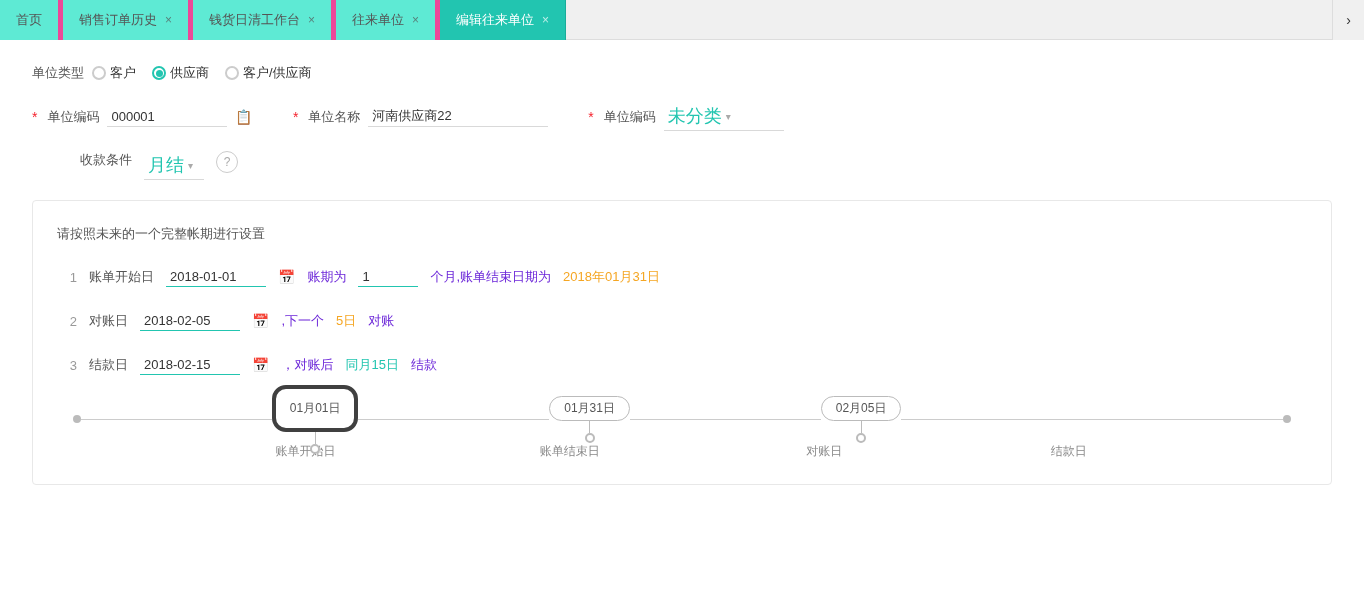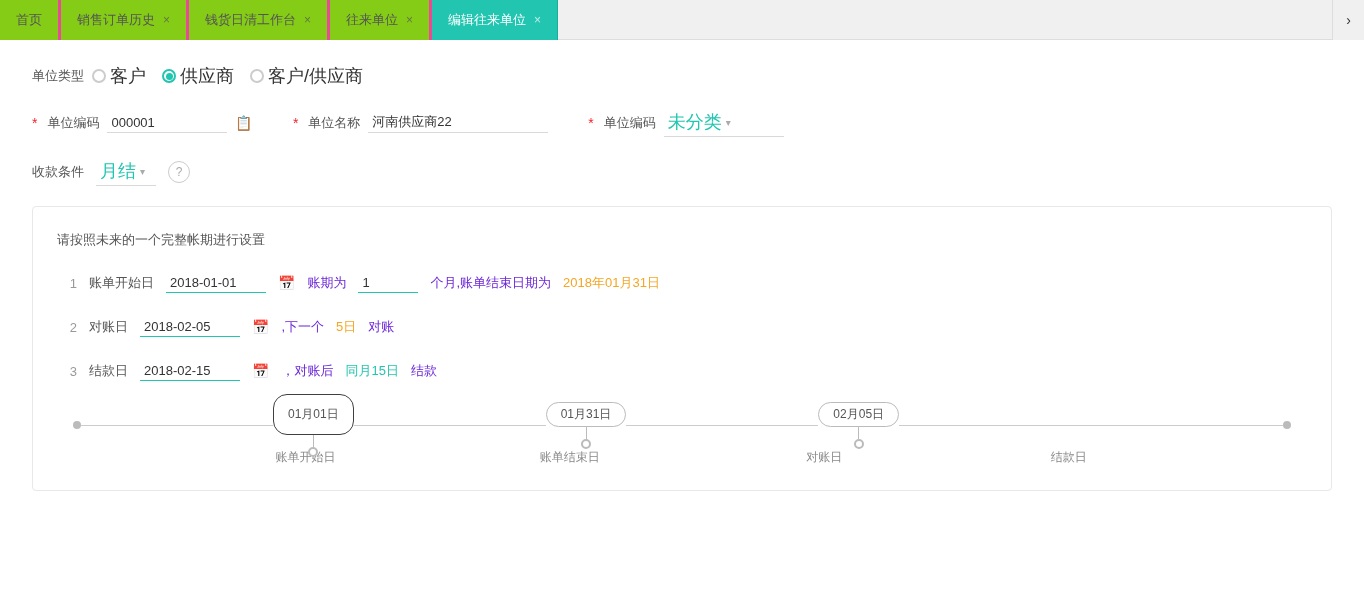--- a/index.html
+++ b/index.html
@@ -5,21 +5,21 @@
     * { box-sizing: border-box; margin: 0; padding: 0; }
     body { font-family: "Microsoft YaHei", "PingFang SC", sans-serif; font-size: 14px; background: #f5f5f5; color: #333; }
 
     
     .tabs-bar {
       display: flex; align-items: center; background: #f0f0f0; border-bottom: 1px solid #ddd;
       height: 40px; padding-left: 0;
     }
     .tab-item {
       display: flex; align-items: center; padding: 0 16px; height: 40px; cursor: pointer;
-      font-size: 13px; color: #555; border-right: 3px solid #ec4899; background: #84cc16;
+      font-size: 13px; color: #555; border-right: 5px solid #ec4899; background: #5eead4;
       white-space: nowrap; user-select: none;
     }
     .tab-item.active {
       background: #22c5b0; color: #fff; border-right: 1px solid #1aad9a;
     }
     .tab-item .tab-close {
       margin-left: 8px; font-size: 12px; color: inherit; opacity: 0.7; cursor: pointer;
     }
     .tab-item.active .tab-close { color: #fff; }
     .tab-expand-btn {
@@ -36,21 +36,21 @@
     .form-row {
       display: flex; align-items: center; margin-bottom: 20px; flex-wrap: wrap; gap: 8px;
     }
     .form-label {
       color: #555; font-size: 13px; white-space: nowrap;
     }
     .required-star { color: #f5222d; margin-right: 2px; }
 
     
     .radio-group { display: flex; align-items: center; gap: 16px; }
-    .radio-item { display: flex; align-items: center; gap: 4px; cursor: pointer; font-size: 18px; }
+    .radio-item { display: flex; align-items: center; gap: 4px; cursor: pointer; font-size: 13px; }
     .radio-circle {
       width: 14px; height: 14px; border-radius: 50%; border: 2px solid #ccc;
       display: flex; align-items: center; justify-content: center;
     }
     .radio-circle.checked { border-color: #22c5b0; }
     .radio-circle.checked::after {
       content: ''; width: 7px; height: 7px; border-radius: 50%; background: #22c5b0;
     }
 
     
@@ -68,21 +68,21 @@
     
     .dropdown-trigger {
       display: flex; align-items: center; gap: 4px; cursor: pointer;
       border-bottom: 1px solid #d9d9d9; padding: 2px 4px; min-width: 80px;
     }
     .dropdown-trigger .dropdown-value { color: #22c5b0; font-size: 18px; }
     .dropdown-arrow { color: #aaa; font-size: 10px; }
 
     
     .payment-condition-row {
-      display: flex; align-items: center; gap: 12px; margin-bottom: 20px;
+      display: flex; align-items: flex-start; gap: 12px; margin-bottom: 20px; margin-left: 48px;
     }
 
     
     .info-box {
       border: 1px solid #e8e8e8; border-radius: 4px; padding: 24px 24px 16px;
       margin-bottom: 6px; background: #fff;
     }
     .info-box-title {
       font-size: 13px; color: #555; margin-bottom: 24px;
     }
@@ -226,21 +226,21 @@
 
     <div style="padding: 0 16px 8px; position:relative;">
 
       <div style="position:relative; display:flex; align-items:center; height:40px;">
 
         <div style="width:8px;height:8px;border-radius:50%;background:#bbb;flex-shrink:0;position:relative;z-index:2;"></div>
 
         <div style="flex:1;height:1px;background:#ccc;"></div>
 
         <div style="display:flex;flex-direction:column;align-items:center;flex-shrink:0;position:relative;z-index:2;">
-          <div style="border:1px solid #404040;border-radius:14px;padding:11px 14px;font-size:12px;color:#555;background:#fff;white-space:nowrap;">01月01日</div>
+          <div style="border:4px solid #404040;border-radius:14px;padding:11px 14px;font-size:12px;color:#555;background:#fff;white-space:nowrap;">01月01日</div>
           <div style="width:1px;height:12px;background:#bbb;"></div>
           <div style="width:10px;height:10px;border-radius:50%;border:2px solid #bbb;background:#fff;"></div>
         </div>
 
         <div style="flex:1;height:1px;background:#ccc;"></div>
 
         <div style="display:flex;flex-direction:column;align-items:center;flex-shrink:0;position:relative;z-index:2;">
           <div style="border:1px solid #bbb;border-radius:14px;padding:3px 14px;font-size:12px;color:#555;background:#fff;white-space:nowrap;">01月31日</div>
           <div style="width:1px;height:12px;background:#bbb;"></div>
           <div style="width:10px;height:10px;border-radius:50%;border:2px solid #bbb;background:#fff;"></div>

